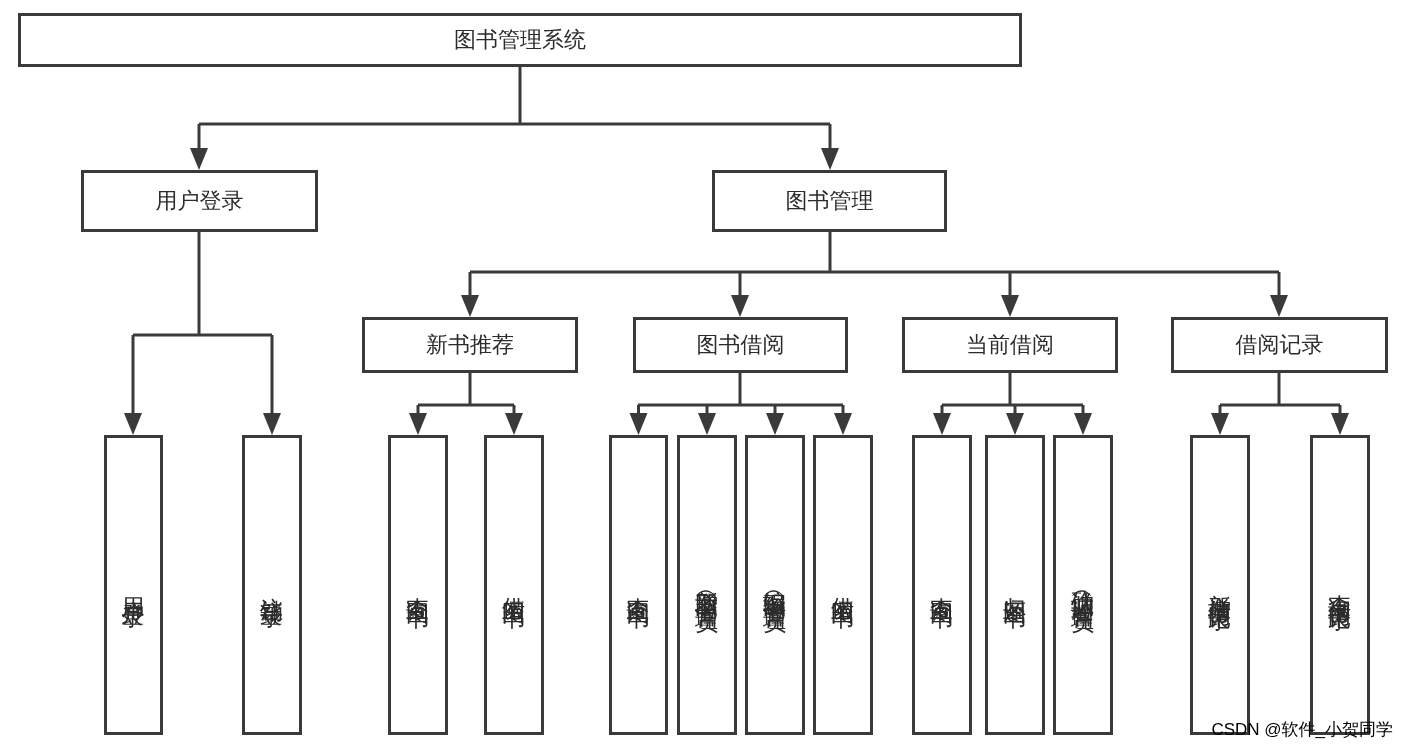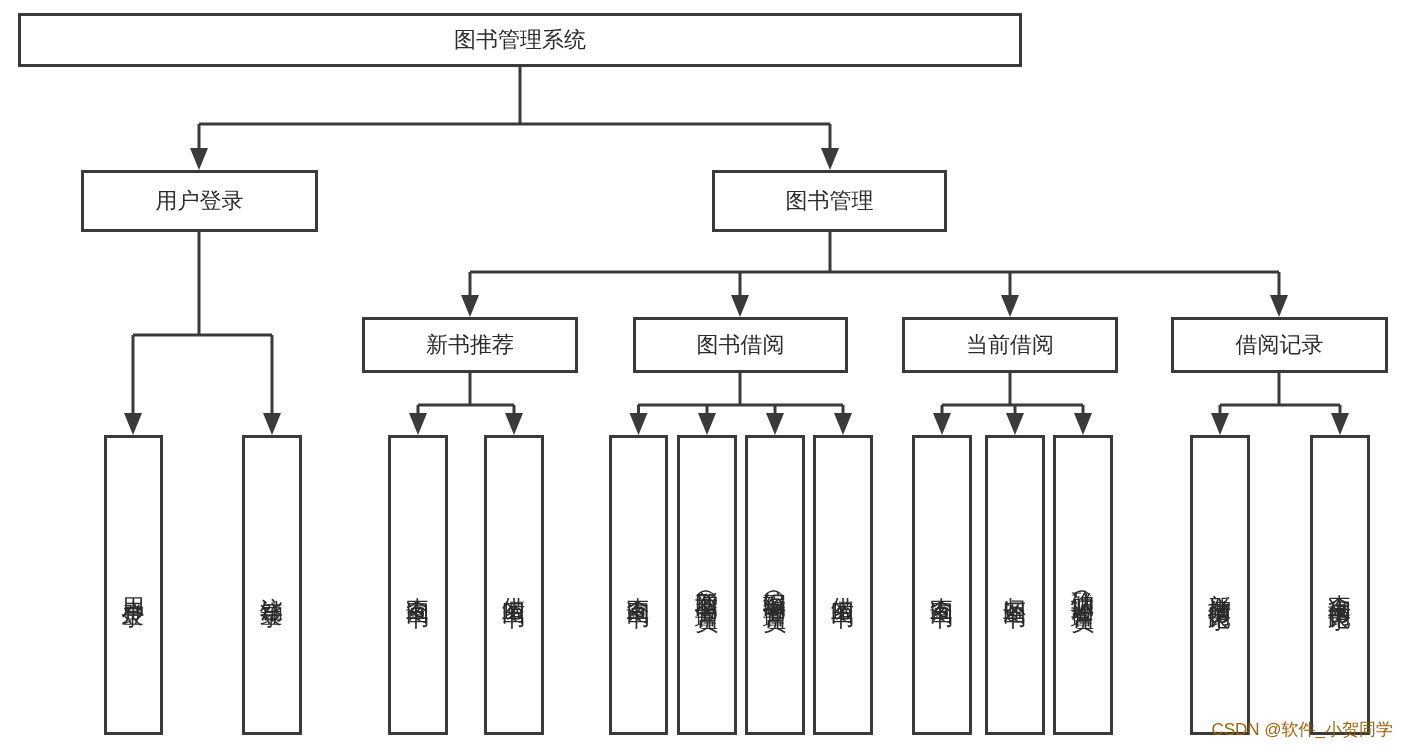--- a/index.html
+++ b/index.html
@@ -50,21 +50,21 @@
     letter-spacing: 3px;
     text-anchor: middle;
     dominant-baseline: central;
   }
   .watermark {
     position: absolute;
     right: 12px;
     bottom: 6px;
     font-family: "Liberation Sans", "DejaVu Sans", sans-serif;
     font-size: 17px;
-    color: #a16207;
+    color: #000000;
     white-space: nowrap;
     pointer-events: none;
   }
 </style>
 </head>
 <body>
 
 <svg id="diagram" viewBox="0 0 1405 747" xmlns="http://www.w3.org/2000/svg">
 
   <g id="connectors-layer">

